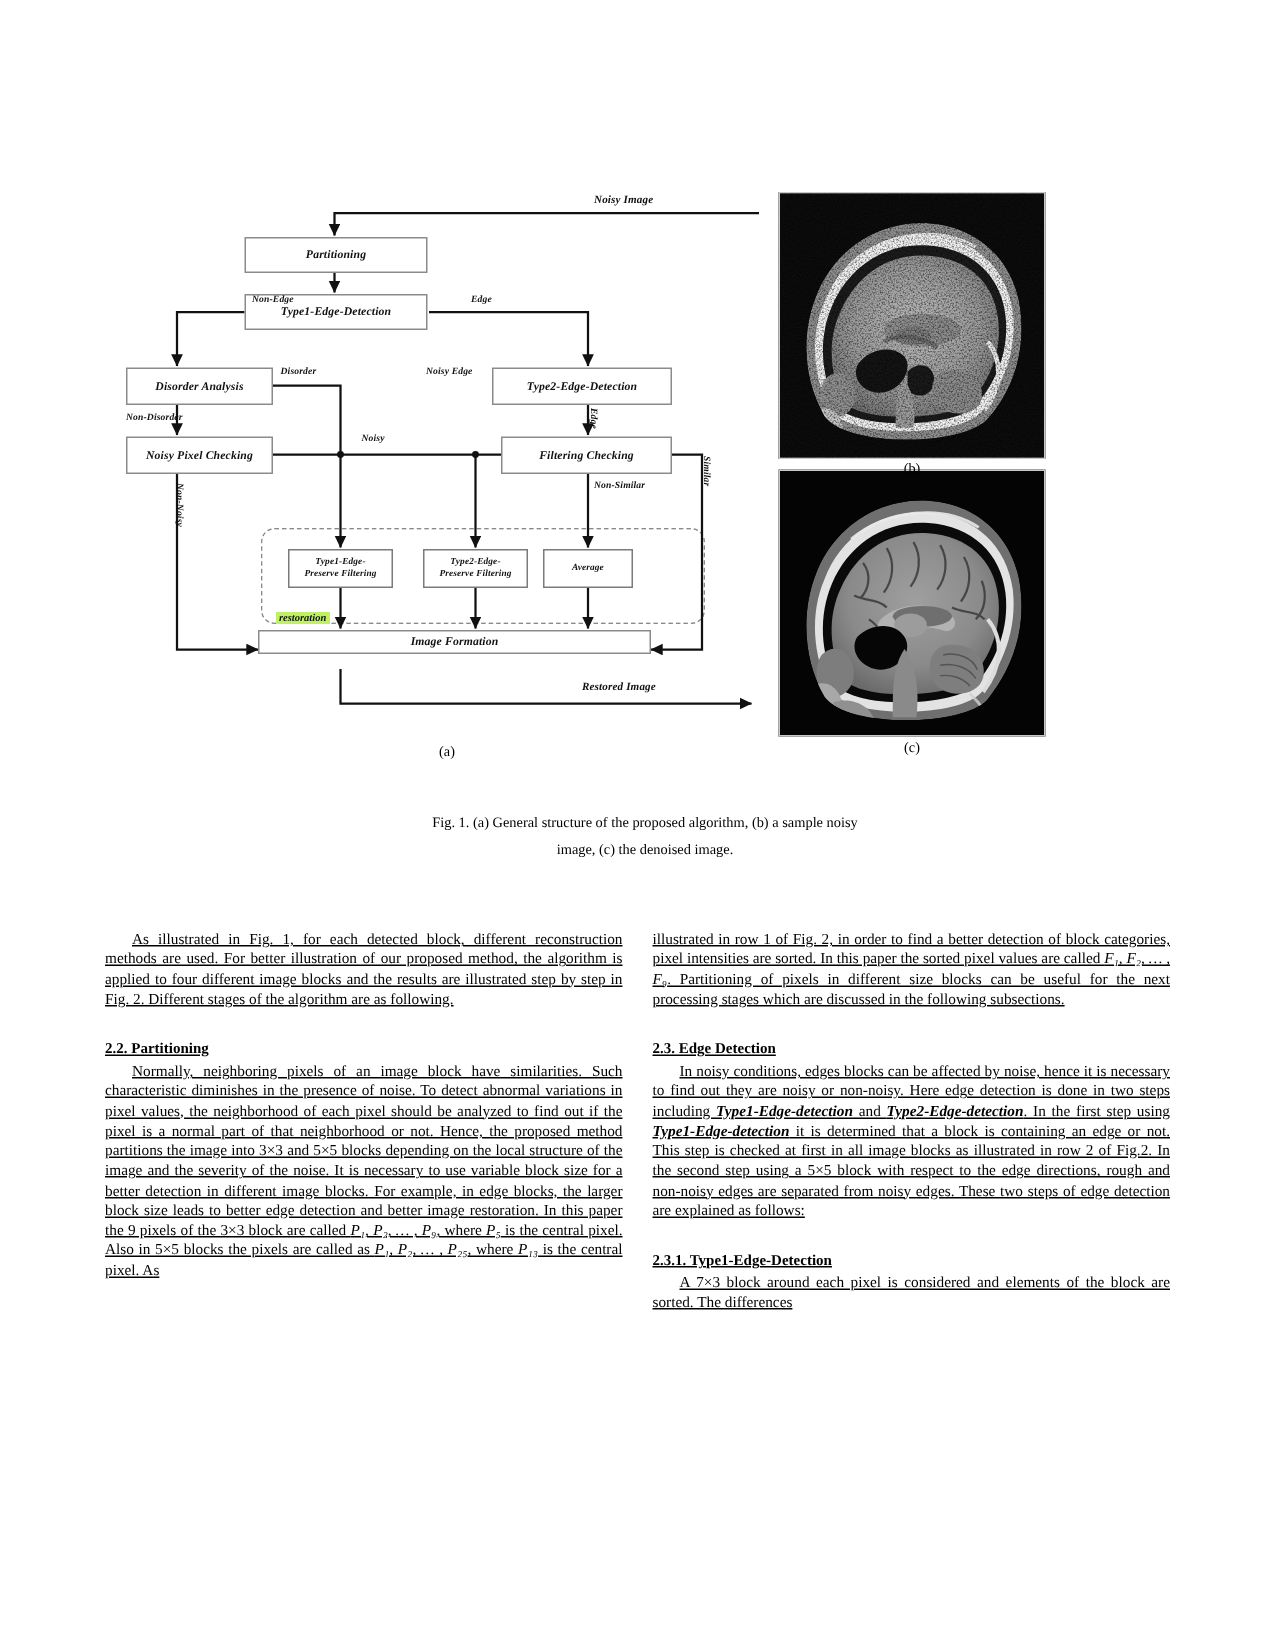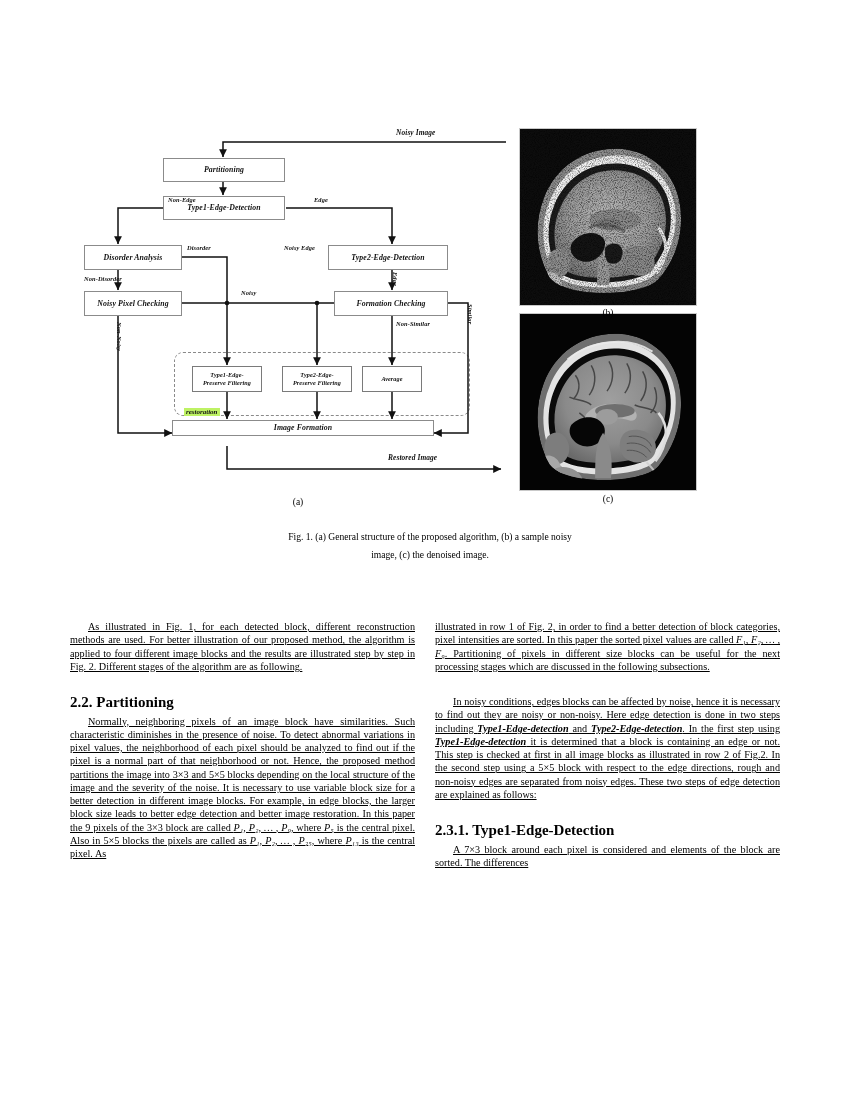--- a/index.html
+++ b/index.html
@@ -123,21 +123,21 @@
     position: absolute;
     font-size: 9.5px;
     font-family: "Liberation Serif", serif;
     color: #000;
     text-align: center;
   }
 
   .fig-caption {
     position: absolute;
     left: 150px;
-    top: 528px;
+    top: 540px;
     width: 560px;
     text-align: center;
     font-size: 9.6px;
     line-height: 1.85;
     color: #000;
   }
 
   
   .col {
     position: absolute;
@@ -154,23 +154,24 @@
   .col p {
     margin: 0;
     text-indent: 18px;
     text-align: justify;
     text-justify: inter-word;
     text-decoration: underline;
   }
   .col p.noindent { text-indent: 0; }
   .col h3 {
     margin: 0;
-    font-size: 15px;
+    font-size: 10px;
     font-weight: bold;
     line-height: 1.3;
+    text-decoration: underline;
   }
   .spacer-lg { height: 20px; }
   .spacer-xs { height: 2px; }
 
   i.bi { font-style: italic; font-weight: bold; }
   var { font-style: italic; font-family: "Liberation Serif", serif; }
 </style>
 </head>
 <body>
 
@@ -240,21 +241,21 @@
 
       <div class="fbox" style="left:232px; top:123px; width:120px; height:25px;">
         <span>Type2-Edge-Detection</span>
       </div>
 
       <div class="fbox" style="left:-12px; top:169px; width:98px; height:25px;">
         <span>Noisy Pixel Checking</span>
       </div>
 
       <div class="fbox" style="left:238px; top:169px; width:114px; height:25px;">
-        <span>Formation Checking</span>
+        <span>Filtering Checking</span>
       </div>
 
       <div class="fbox small" style="left:96px; top:244px; width:70px; height:26px; flex-direction:column;">
         <span>Type1-Edge-</span>
         <span>Preserve Filtering</span>
       </div>
 
       <div class="fbox small" style="left:186px; top:244px; width:70px; height:26px; flex-direction:column;">
         <span>Type2-Edge-</span>
         <span>Preserve Filtering</span>
@@ -460,20 +461,21 @@
     <h3>2.2. Partitioning</h3>
     <div class="spacer-xs"></div>
     <p><span>Normally, neighboring pixels of an image block have similarities. Such characteristic diminishes in the presence of noise.  To detect abnormal variations in pixel values, the neighborhood of each pixel should be analyzed to find out if the pixel is a normal part of that neighborhood or not. Hence, the proposed method partitions the image into 3×3 and 5×5 blocks depending on the local structure of the image and the severity of the noise. It is necessary to use variable block size for a better detection in different image blocks. For example, in edge blocks, the larger block size leads to better edge detection and better image restoration. In this paper the 9 pixels of the 3×3 block are called </span><var>P₁, P₂, … , P₉</var><span>, where </span><var>P₅</var><span> is the central pixel. Also in 5×5 blocks the pixels are called as </span><var>P₁, P₂, … , P₂₅</var><span>, where </span><var>P₁₃</var><span> is the central pixel. As</span></p>
   </div>
 
   <div class="col col-right">
     <p class="noindent"><span>illustrated in row 1 of Fig. 2, in order to find a better detection of block categories, pixel intensities are sorted. In this paper the sorted pixel values are called </span><var>F₁, F₂, … , F₉</var><span>. Partitioning of pixels in different size blocks can be useful for the next processing stages which are discussed in the following subsections.</span></p>
 
     <div class="spacer-lg"></div>
 
+    <h3>2.3. Edge Detection</h3>
     <div class="spacer-xs"></div>
     <p><span>In noisy conditions, edges blocks can be affected by noise, hence it is necessary to find out they are noisy or non-noisy. Here edge detection is done in two steps including </span><i class="bi">Type1-Edge-detection</i><span> and </span><i class="bi">Type2-Edge-detection</i><span>. In the first step using </span><i class="bi">Type1-Edge-detection</i><span> it is determined that a block is containing an edge or not. This step is checked at first in all image blocks as illustrated in row 2 of Fig.2. In the second step using a 5×5 block with respect to the edge directions, rough and non-noisy edges are separated from noisy edges. These two steps of edge detection are explained as follows:</span></p>
 
     <div class="spacer-lg"></div>
 
     <h3>2.3.1. Type1-Edge-Detection</h3>
     <div class="spacer-xs"></div>
     <p>A 7×3 block around each pixel is considered and elements of the block are sorted. The differences</p>
   </div>
 

